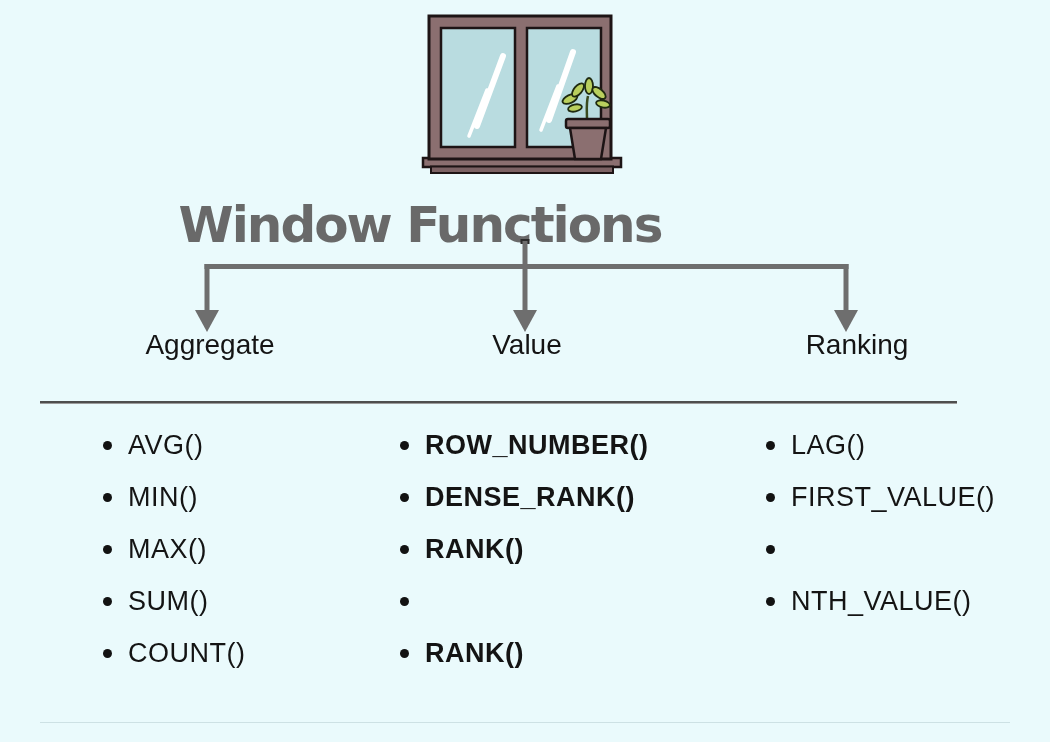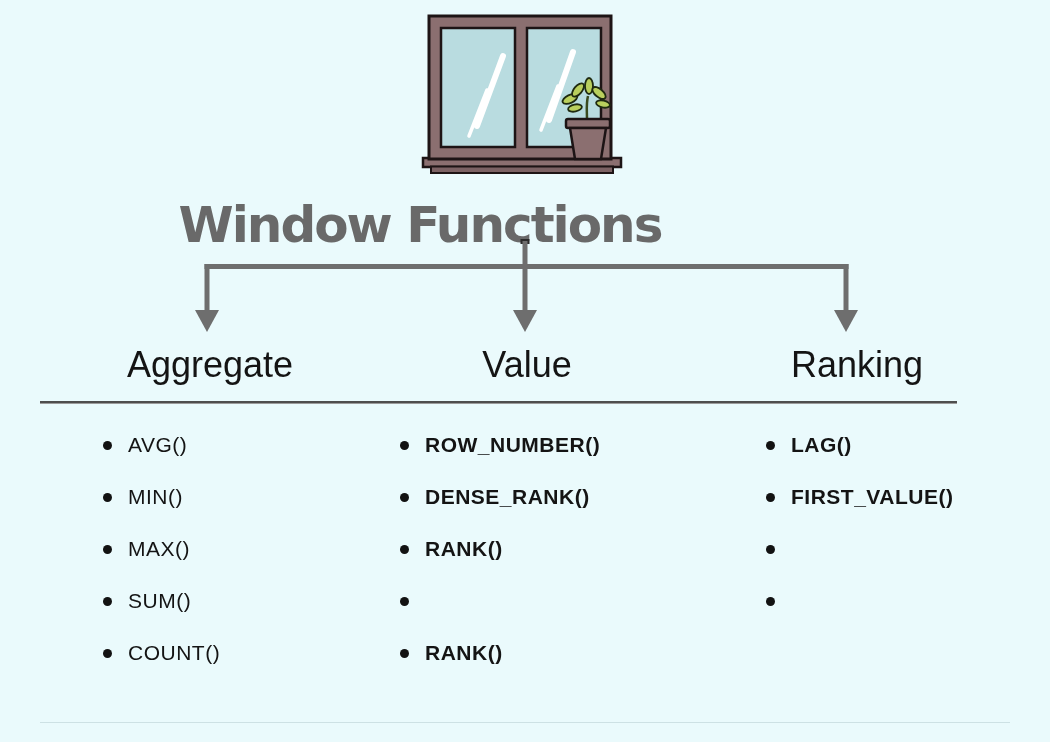--- a/index.html
+++ b/index.html
@@ -38,47 +38,47 @@
   }
 
   
   .connector-svg{position:absolute;left:0;top:0;width:1050px;height:742px;pointer-events:none;}
   .connector-line{stroke:var(--connector);stroke-width:5;fill:none;}
   .arrow-head{fill:var(--connector);}
   .stem-cap{fill:#2b2b2b;}
 
   
   .col-heading{
-    position:absolute;top:344px;transform:translateX(-50%);
-    font-size:36px;color:var(--text);white-space:nowrap;
+    position:absolute;top:329px;transform:translateX(-50%);
+    font-size:28px;color:var(--text);white-space:nowrap;
   }
   .h-agg{left:210px;}
   .h-val{left:527px;}
   .h-rank{left:857px;}
 
   .heading-divider{
     position:absolute;left:40px;top:401px;width:917px;height:3px;
     background:var(--divider);
     border-bottom:1px solid #9b9b9b;
   }
 
   
   .fn-list{position:absolute;top:419px;list-style:none;}
   .l-agg{left:103px;}
   .l-val{left:400px;font-weight:bold;}
-  .l-rank{left:766px;font-weight:bold;}
+  .l-rank{left:766px;}
   .fn-list li{
     display:flex;align-items:center;height:52px;white-space:nowrap;
   }
   .bullet-dot{
     width:9px;height:9px;border-radius:50%;background:#121212;
     margin-right:16px;flex:0 0 auto;
   }
   .fn-label{
-    font-size:21px;letter-spacing:0.5px;color:var(--text);
+    font-size:27px;letter-spacing:0.5px;color:var(--text);
   }
 
   .bottom-faint-line{
     position:absolute;left:40px;top:722px;width:970px;height:1px;
     background:rgba(170,195,200,0.45);
   }
 </style>
 </head>
 <body>
 
@@ -185,17 +185,18 @@
       </li>
       <li>
         <span class="bullet-dot"></span>
         <span class="fn-label">FIRST_VALUE()</span>
       </li>
       <li>
         <span class="bullet-dot"></span>
       </li>
       <li>
         <span class="bullet-dot"></span>
+        <span class="fn-label">NTH_VALUE()</span>
       </li>
     </ul>
 
   <div class="bottom-faint-line"></div>
 </div>
 
 </body></html>

